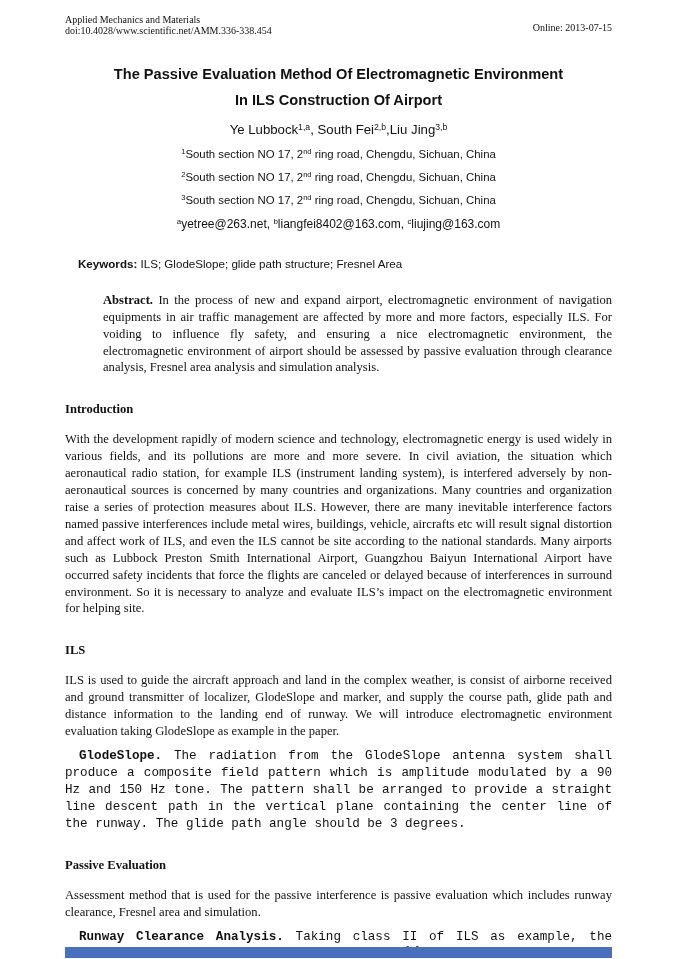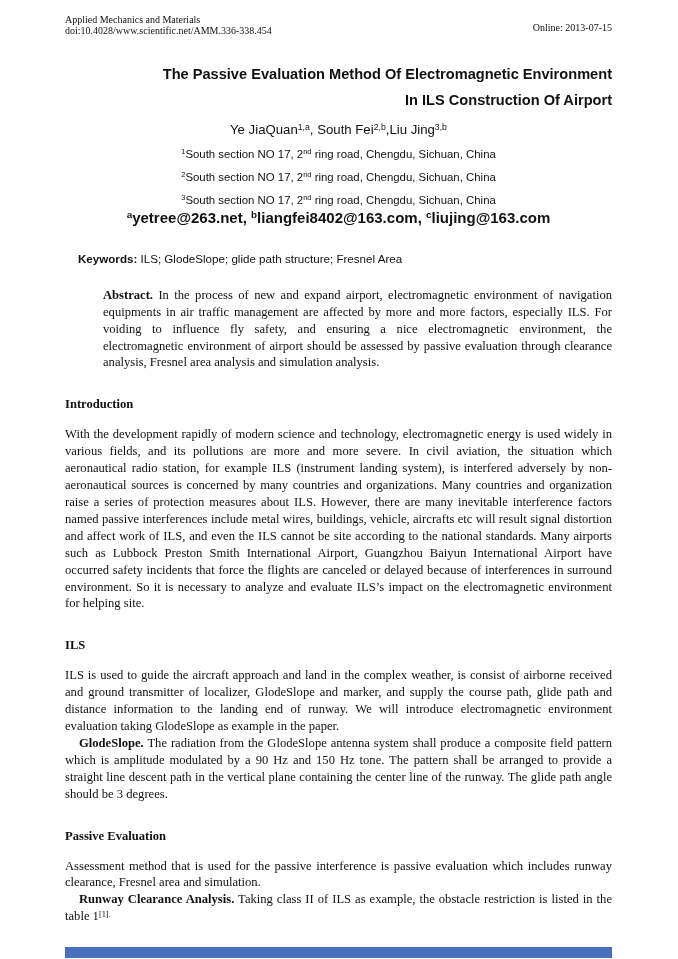--- a/index.html
+++ b/index.html
@@ -21,41 +21,40 @@
   
   .hdr { position: relative; font-size: 10px; line-height: 11.4px; }
   .hdr-line { white-space: nowrap; }
   .hdr-online { position: absolute; right: 0; top: 8px; }
   
   .title {
     font-family: "Liberation Sans", sans-serif;
     font-weight: bold;
     font-size: 14.6px;
     line-height: 26px;
-    text-align: right;
+    text-align: center;
     margin-top: 24px;
   }
   .authors {
     font-family: "Liberation Sans", sans-serif;
     font-size: 13.2px;
     text-align: center;
     margin-top: 9px;
   }
   .affil {
     font-family: "Liberation Sans", sans-serif;
     font-size: 11.4px;
     text-align: center;
     margin-top: 11px;
   }
   .emails {
     font-family: "Liberation Sans", sans-serif;
-    font-size: 15px;
+    font-size: 12px;
     text-align: center;
-    margin-top: 3px;
-    font-weight: bold;
+    margin-top: 11px;
   }
   sup.s {
     font-size: 66%;
     vertical-align: baseline;
     position: relative;
     top: -0.45em;
   }
   
   .keywords {
     font-family: "Liberation Sans", sans-serif;
@@ -63,21 +62,21 @@
     margin-top: 26px;
   }
   .keywords b { font-weight: bold; padding-left: 13px; }
   
   .para {
     font-size: 12.6px;
     line-height: 16.9px;
     text-align: justify;
     margin-top: 14px;
   }
-  .para.indent { text-indent: 14px; margin-top: 0; }
+  .para.indent { text-indent: 14px; margin-top: 8px; font-family: Liberation Mono, monospace; }
   .lead { font-weight: bold; }
   .sect {
     font-size: 12.6px;
     font-weight: bold;
     margin-top: 26px;
   }
   .abstract { margin-top: 22px; margin-left: 38px; }
   
   .footer-bar {
     position: absolute;
@@ -97,21 +96,21 @@
     <div class="hdr-line">Applied Mechanics and Materials</div>
     <div class="hdr-line">doi:10.4028/www.scientific.net/AMM.336-338.454</div>
     <div class="hdr-online">Online: 2013-07-15</div>
   </div>
 
   <div class="title">
     <div>The Passive Evaluation Method Of Electromagnetic Environment</div>
     <div>In ILS Construction Of Airport</div>
   </div>
 
-  <div class="authors"><span>Ye JiaQuan</span><sup class="s">1,a</sup><span>, South Fei</span><sup class="s">2,b</sup><span>,Liu Jing</span><sup class="s">3,b</sup></div>
+  <div class="authors"><span>Ye Lubbock</span><sup class="s">1,a</sup><span>, South Fei</span><sup class="s">2,b</sup><span>,Liu Jing</span><sup class="s">3,b</sup></div>
 
   <div class="affil"><sup class="s">1</sup><span>South section NO 17, 2</span><sup class="s">nd</sup><span> ring road, Chengdu, Sichuan, China</span></div>
   <div class="affil"><sup class="s">2</sup><span>South section NO 17, 2</span><sup class="s">nd</sup><span> ring road, Chengdu, Sichuan, China</span></div>
   <div class="affil"><sup class="s">3</sup><span>South section NO 17, 2</span><sup class="s">nd</sup><span> ring road, Chengdu, Sichuan, China</span></div>
 
   <div class="emails"><sup class="s">a</sup><span>yetree@263.net, </span><sup class="s">b</sup><span>liangfei8402@163.com, </span><sup class="s">c</sup><span>liujing@163.com</span></div>
 
   <div class="keywords"><b>Keywords:</b><span> ILS; GlodeSlope; glide path structure; Fresnel Area</span></div>
 
   <div class="para abstract"><span class="lead">Abstract.</span><span> In the process of new and expand airport, electromagnetic environment of navigation equipments in air traffic management are affected by more and more factors, especially ILS. For voiding to influence fly safety, and ensuring a nice electromagnetic environment, the electromagnetic environment of airport should be assessed by passive evaluation through clearance analysis, Fresnel area analysis and simulation analysis.</span></div>

